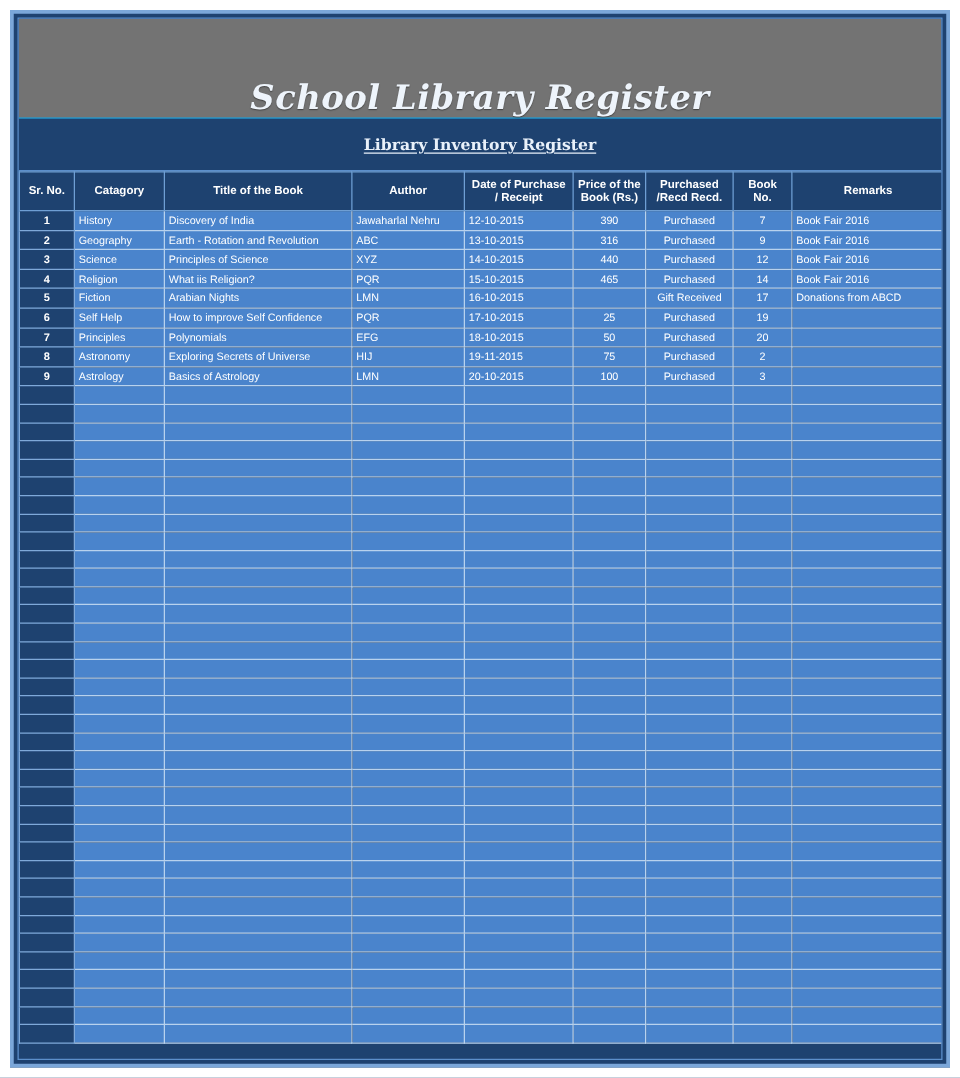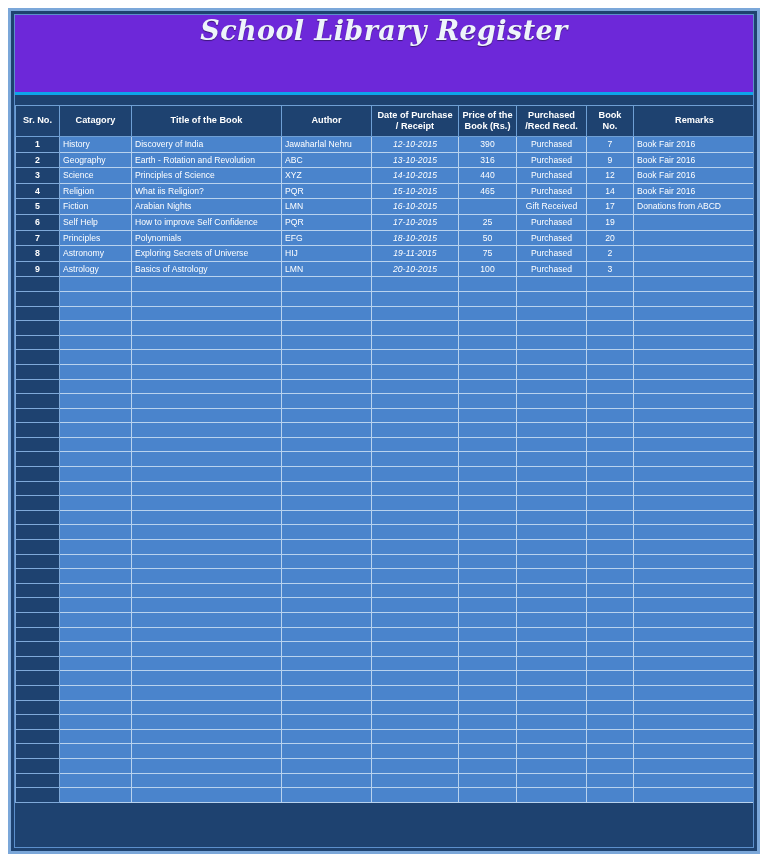--- a/index.html
+++ b/index.html
@@ -35,25 +35,25 @@
     bottom: 3px;
     background: #1e4270;
     border: 1px solid #5c8fcb;
     box-sizing: border-box;
     overflow: hidden;
   }
 
   
   .title-band {
     height: 80px;
-    background: #6d28d9;
+    background: #737373;
     display: flex;
-    align-items: flex-start;
+    align-items: flex-end;
     justify-content: center;
-    border-bottom: 3px solid #0ea5e9;
+    border-bottom: 1px solid #0ea5e9;
     box-sizing: border-box;
   }
   .title-band .title {
     font-family: "DejaVu Serif", "Liberation Serif", serif;
     font-style: italic;
     font-size: 27px;
     font-weight: 700;
     color: #eef4fb;
     letter-spacing: .4px;
     text-shadow: 0 1px 1px rgba(0,0,0,.45);
@@ -78,21 +78,21 @@
     text-decoration: underline;
     text-underline-offset: 2px;
     white-space: nowrap;
   }
 
   
   table.register {
     border-collapse: collapse;
     table-layout: fixed;
     width: 740px;
-    margin: 10px auto;
+    margin: 0 auto;
     font-size: 8.6px;
     padding-left: 36px;
   }
   table.register col.c-sr     { width: 44px; }
   table.register col.c-cat    { width: 72px; }
   table.register col.c-title  { width: 150px; }
   table.register col.c-author { width: 90px; }
   table.register col.c-date   { width: 87px; }
   table.register col.c-price  { width: 58px; }
   table.register col.c-pgr    { width: 70px; }
@@ -127,34 +127,37 @@
     font-size: 8.6px;
   }
   table.register td.sr {
     background: #1e4270;
     color: #ffffff;
     font-weight: 700;
     text-align: center;
     font-size: 8.8px;
     border: 1px solid #7fa9d9;
   }
-  table.register td.num   { text-align: center; font-style: italic; }
+  table.register td.num   { text-align: left; }
   table.register td.ctr   { text-align: center; }
   table.register td.left  { text-align: left; }
 </style>
 </head>
 <body>
 
 <div id="page">
   <div id="inner">
 
     <div class="title-band">
       <div class="title">School Library Register</div>
     </div>
 
+    <div class="subtitle-band">
+      <div class="subtitle">Library Inventory Register</div>
+    </div>
 
     <table class="register">
       <colgroup>
         <col class="c-sr">
           <col class="c-cat">
           <col class="c-title">
           <col class="c-author">
         <col class="c-date">
           <col class="c-price">
           <col class="c-pgr">

